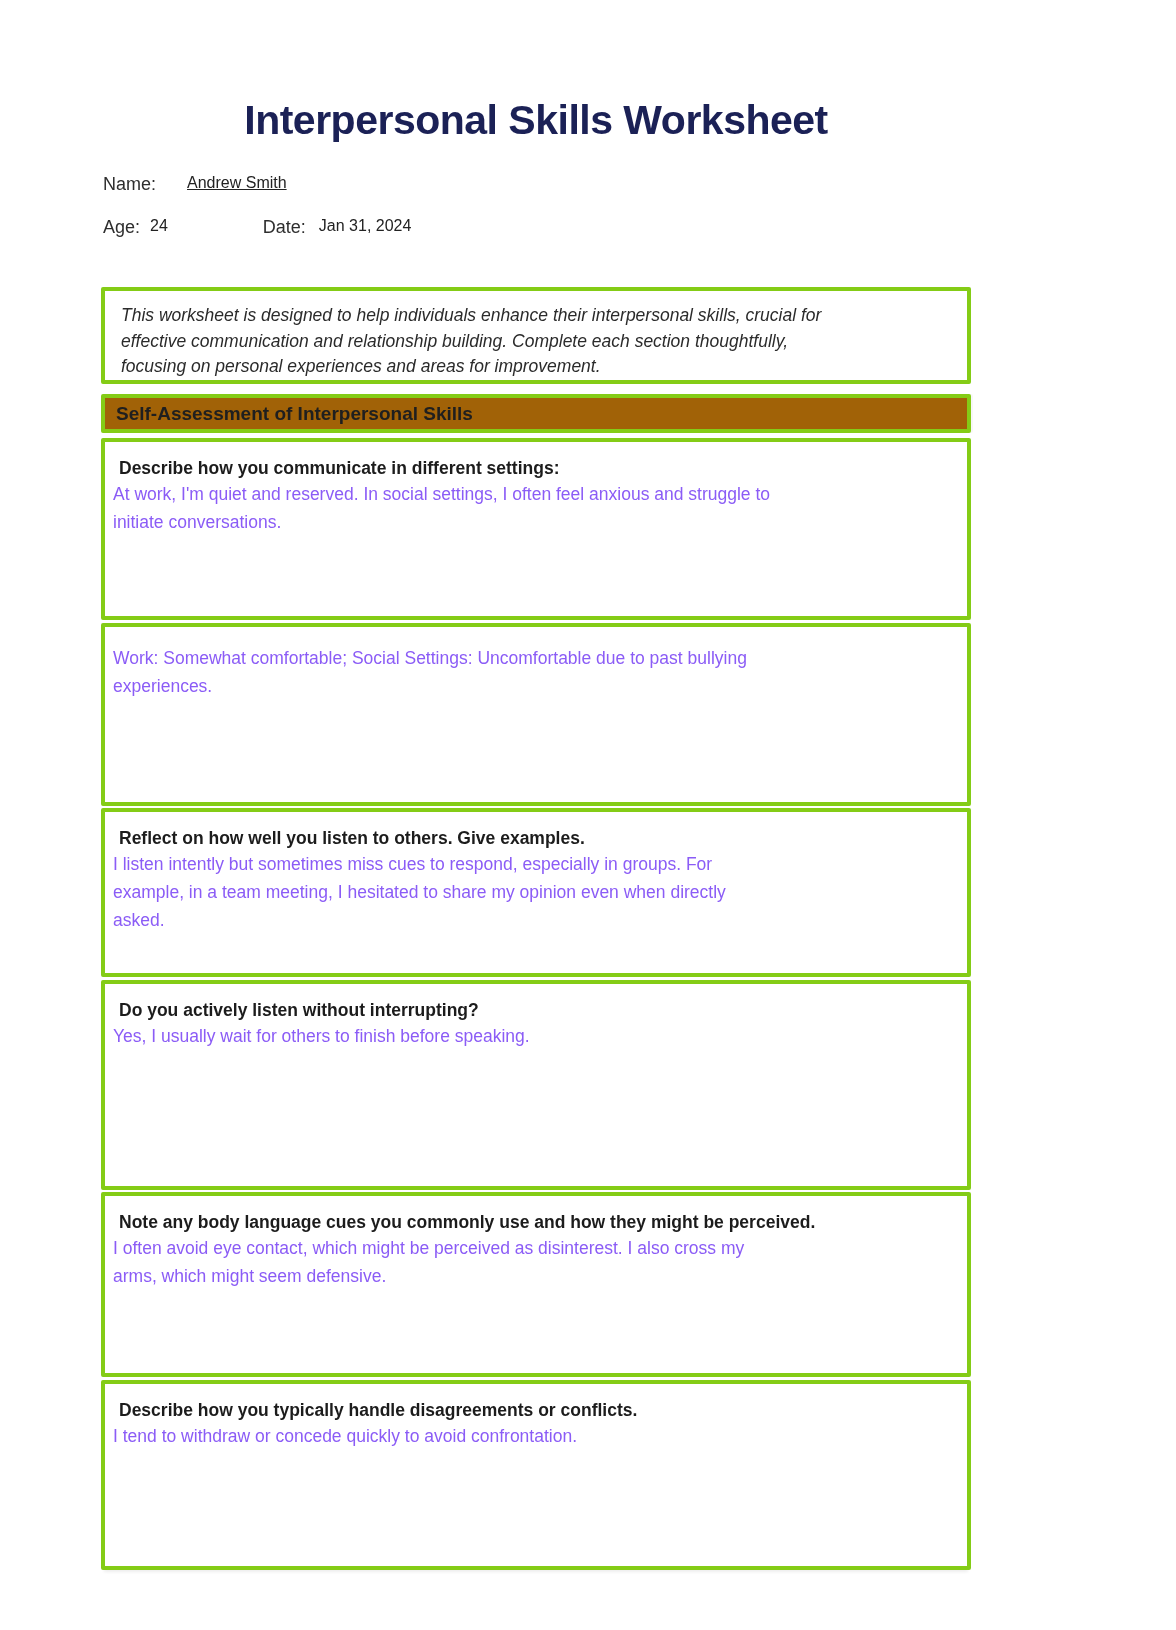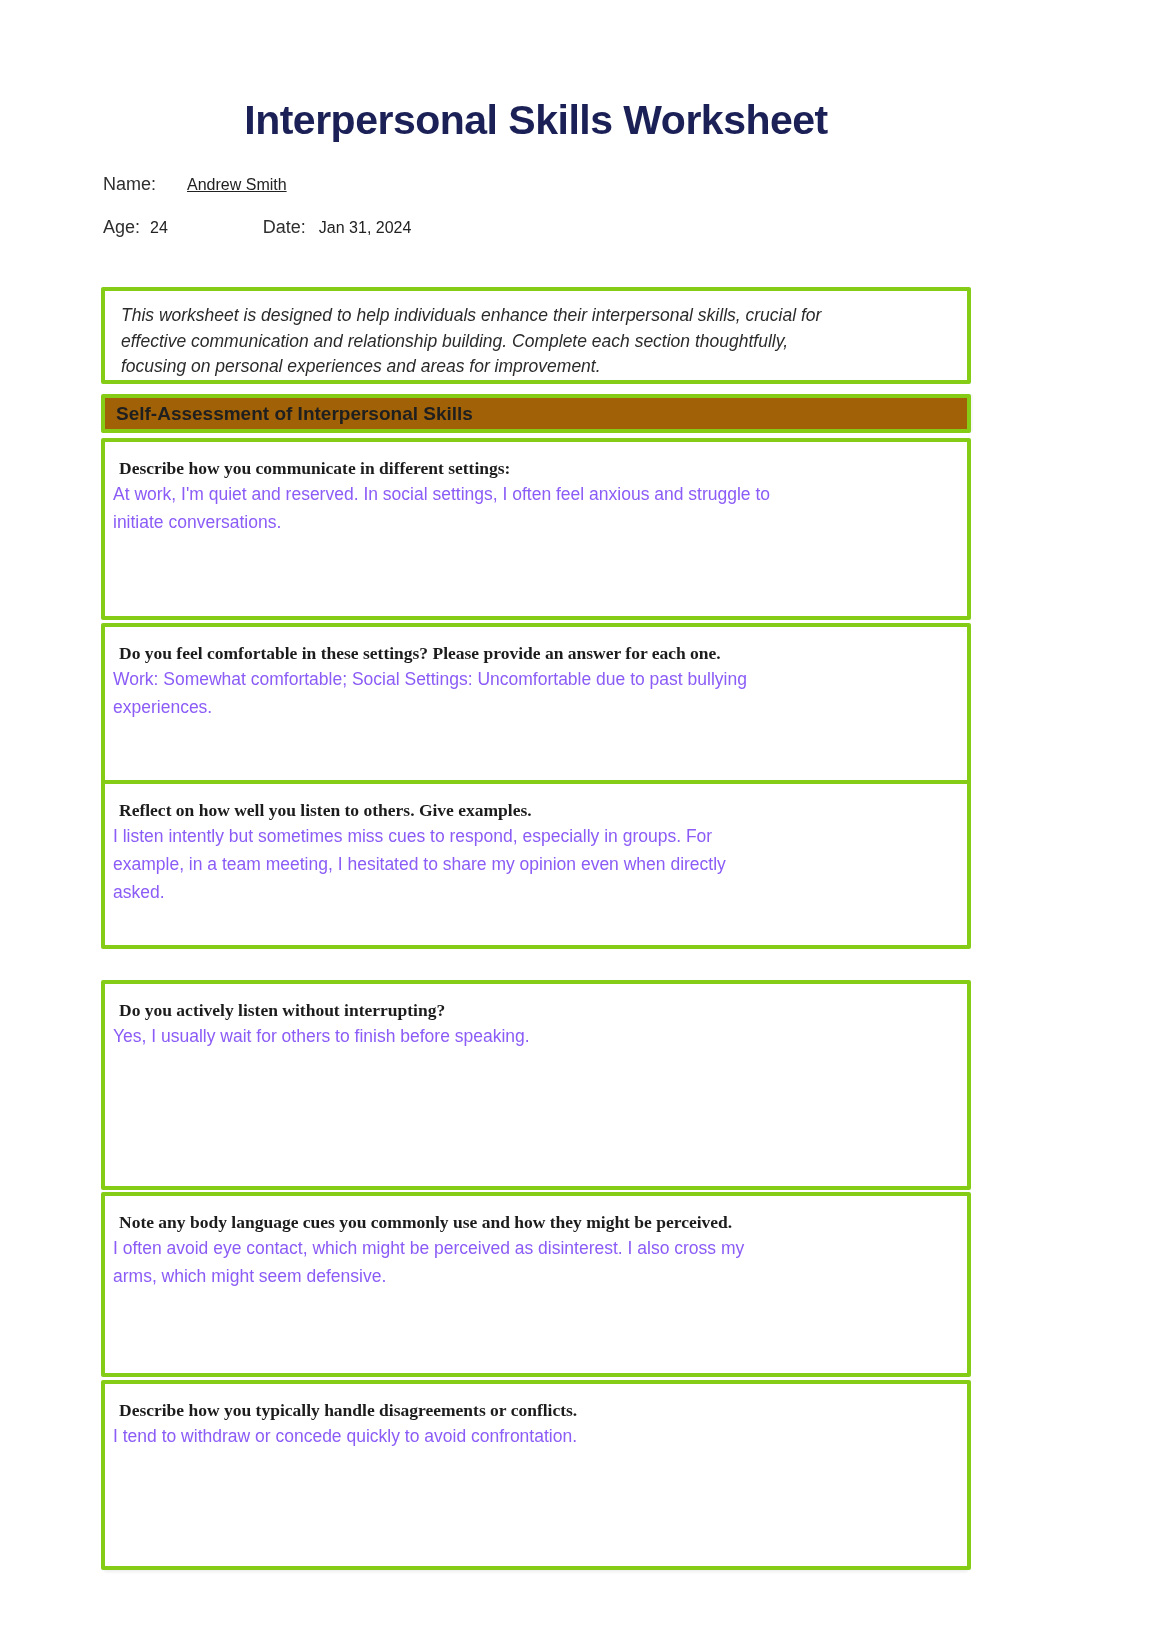--- a/index.html
+++ b/index.html
@@ -25,21 +25,21 @@
     line-height: 46px;
     font-weight: bold;
     letter-spacing: -0.5px;
     color: #1b2156;
   }
   .meta-row {
     position: absolute;
     left: 103px;
     width: 870px;
     display: flex;
-    align-items: center;
+    align-items: flex-start;
     white-space: nowrap;
   }
   .meta-row.row-name { top: 174px; }
   .meta-row.row-agedate { top: 217px; }
   .meta-label {
     font-size: 18px;
     color: #2e2e2e;
   }
   .meta-value {
     font-size: 16px;
@@ -80,33 +80,32 @@
     box-shadow: 2px 0 0 rgba(0,0,0,0.03);
   }
   .section-title {
     font-size: 19px;
     font-weight: bold;
     color: #1f1f1f;
   }
   .q-box { padding: 16px 12px 0 8px; }
   .q-box.q1 { top: 438px;  height: 182px; }
   .q-box.q2 { top: 623px;  height: 183px; }
-  .q-box.q3 { top: 780px;  height: 169px; }
+  .q-box.q3 { top: 808px;  height: 169px; }
   .q-box.q4 { top: 980px;  height: 210px; }
   .q-box.q5 { top: 1192px; height: 185px; }
   .q-box.q6 { top: 1380px; height: 190px;
               box-shadow: 0 5px 3px -3px rgba(0,0,0,0.07); }
   .q-prompt {
     font-size: 17.5px;
     font-weight: bold;
     line-height: 21px;
     color: #1c1c1c;
     padding-left: 6px;
     white-space: nowrap;
-    font-family: Liberation Serif, serif;
   }
   .q-answer {
     margin-top: 1px;
     font-size: 17.5px;
     line-height: 28px;
     color: #8b5cf6;
     white-space: pre-line;
   }
 </style>
 </head>
@@ -138,21 +137,20 @@
     <span class="section-title">Self-Assessment of Interpersonal Skills</span>
   </div>
 
   <div class="box q-box q1">
     <div class="q-prompt">Describe how you communicate in different settings:</div>
     <div class="q-answer">At work, I'm quiet and reserved. In social settings, I often feel anxious and struggle to
 initiate conversations.</div>
   </div>
 
   <div class="box q-box q2">
-    <div class="q-prompt">Do you feel comfortable in these settings? Please provide an answer for each one.</div>
     <div class="q-answer">Work: Somewhat comfortable; Social Settings: Uncomfortable due to past bullying
 experiences.</div>
   </div>
 
   <div class="box q-box q3">
     <div class="q-prompt">Reflect on how well you listen to others. Give examples.</div>
     <div class="q-answer">I listen intently but sometimes miss cues to respond, especially in groups. For
 example, in a team meeting, I hesitated to share my opinion even when directly
 asked.</div>
   </div>

